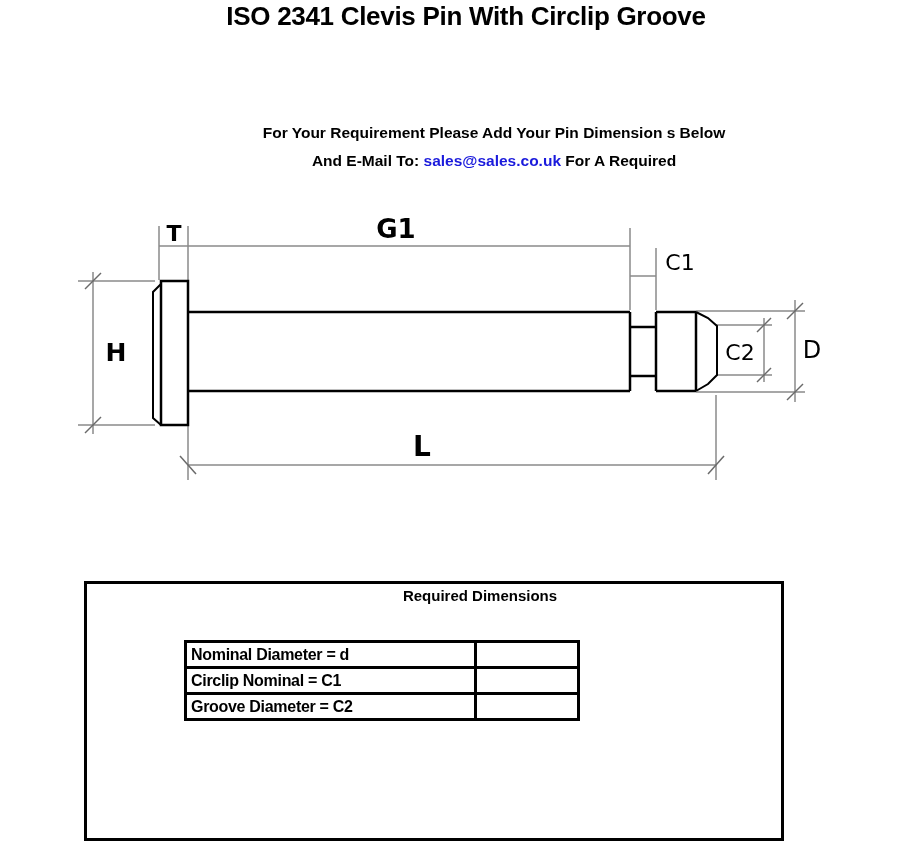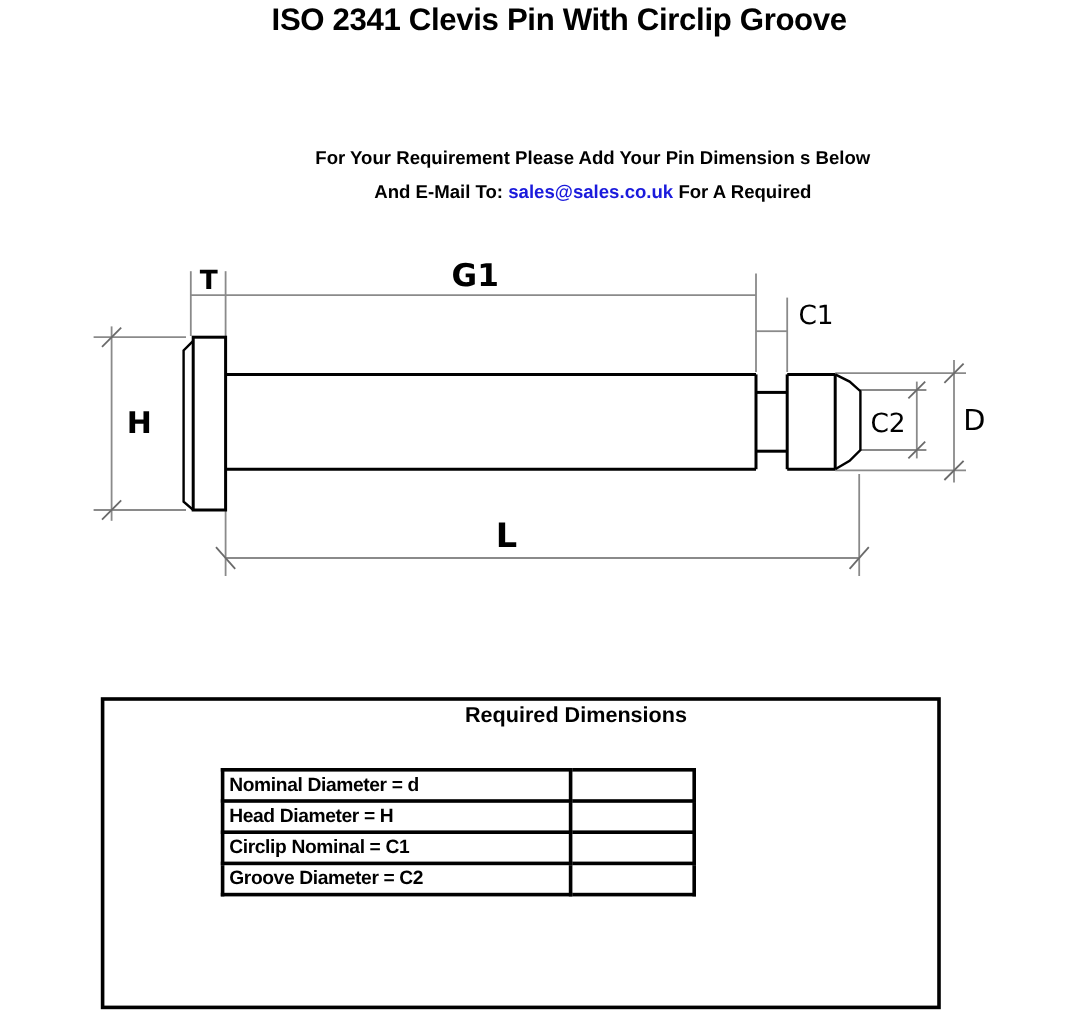--- a/index.html
+++ b/index.html
@@ -5,21 +5,21 @@
   html,body{margin:0;padding:0;background:#ffffff;}
   body{width:900px;height:846px;position:relative;overflow:hidden;font-family:"Liberation Sans",sans-serif;color:#000;}
   .title{position:absolute;top:0;left:0;width:900px;text-align:center;font-size:26px;font-weight:bold;line-height:32px;letter-spacing:-0.3px;padding-left:16px;}
   .intro{position:absolute;left:0;width:900px;text-align:center;font-size:15.5px;font-weight:bold;line-height:20px;margin-left:44px;}
   .intro1{top:123px;}
   .intro2{top:151px;}
   .email{color:#1a1adc;}
   svg.diagram{position:absolute;left:0;top:200px;}
   .dimlbl{font-family:"DejaVu Sans",sans-serif;}
   .outer-box{position:absolute;left:84px;top:581px;width:700px;height:260px;border:3px solid #000;box-sizing:border-box;}
-  .box-title{position:absolute;top:584px;left:84px;width:792px;text-align:center;font-size:18px;font-weight:bold;line-height:24px;}
+  .box-title{position:absolute;top:584px;left:84px;width:792px;text-align:center;font-size:15px;font-weight:bold;line-height:24px;}
   table.dims{position:absolute;left:184px;top:640px;width:396px;border-collapse:collapse;border:3px solid #000;}
   table.dims td{border:3px solid #000;height:23px;padding:0 4px;font-size:16px;font-weight:bold;line-height:23px;letter-spacing:-0.3px;}
   table.dims td.val{width:92px;}
 </style>
 </head>
 <body>
 
 <div class="title">ISO 2341 Clevis Pin With Circlip Groove</div>
 
 <div class="intro intro1">For Your Requirement Please Add Your Pin Dimension s Below</div>
@@ -99,24 +99,20 @@
 <div class="outer-box"></div>
 <div class="box-title">Required Dimensions</div>
 
 <table class="dims">
   <tbody>
     <tr>
       <td>Nominal Diameter = d</td>
       <td class="val"></td>
     </tr>
     <tr>
-      <td>Head Diameter = H</td>
-      <td class="val"></td>
-    </tr>
-    <tr>
       <td>Circlip Nominal = C1</td>
       <td class="val"></td>
     </tr>
     <tr>
       <td>Groove Diameter = C2</td>
       <td class="val"></td>
     </tr>
   </tbody>
 </table>
 

